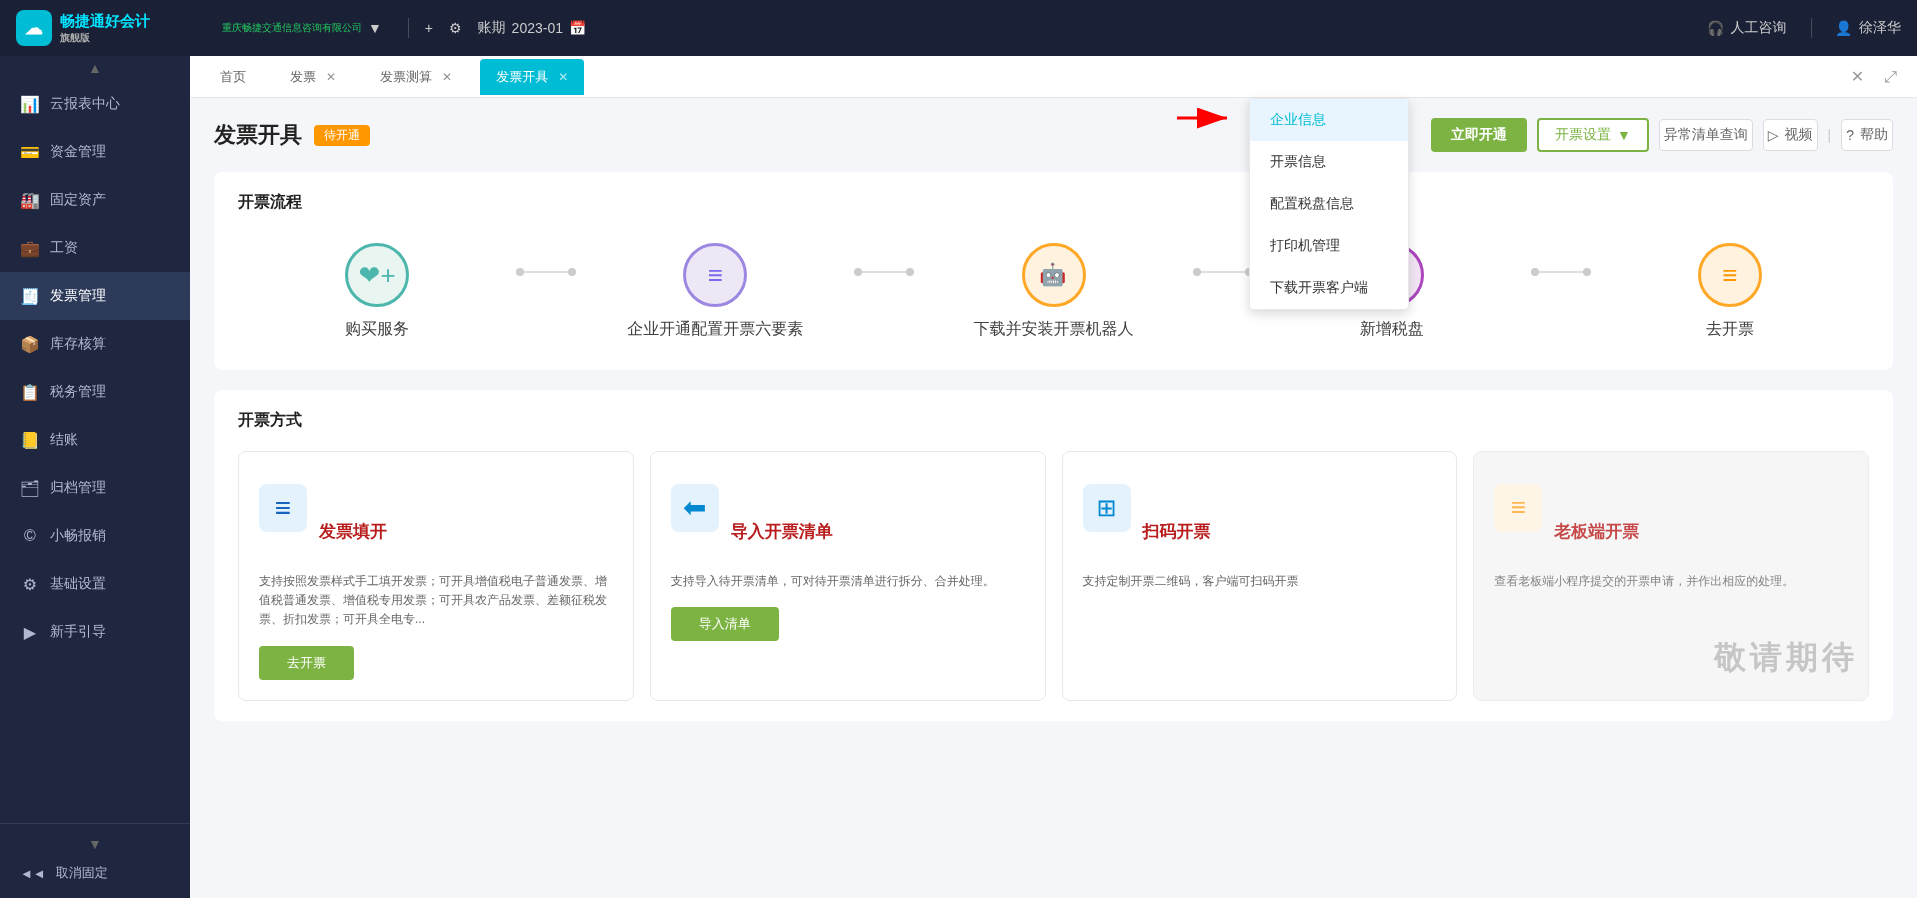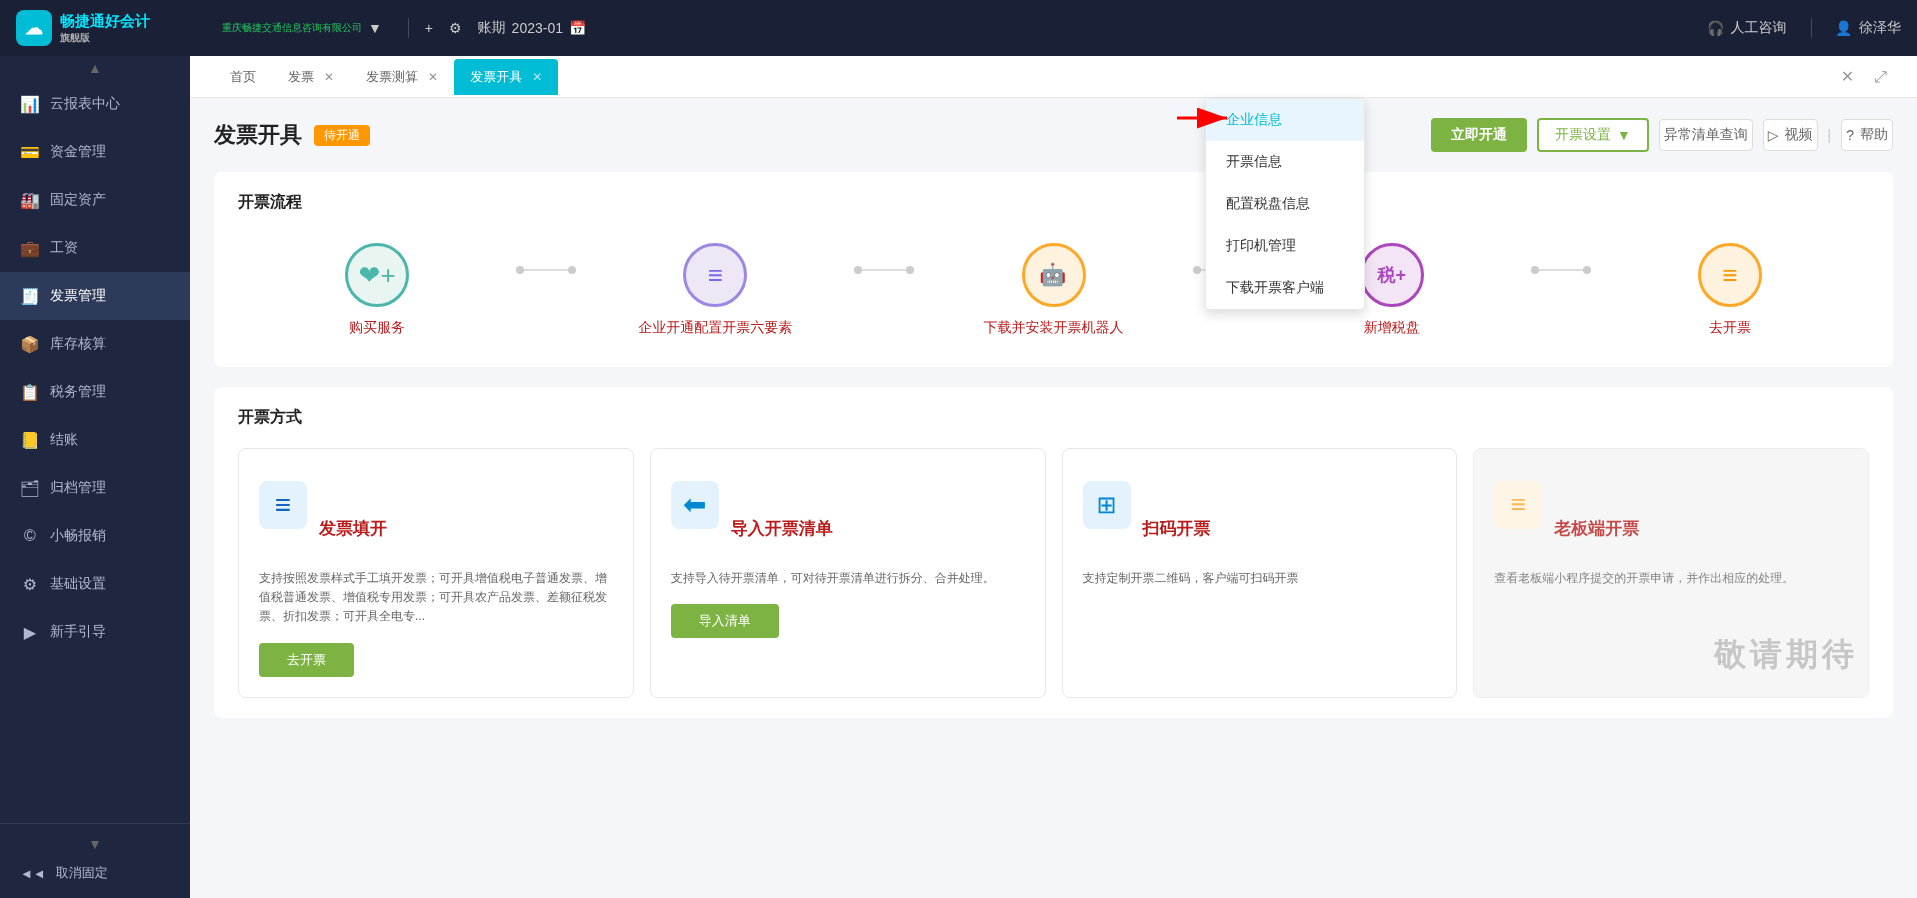--- a/index.html
+++ b/index.html
@@ -120,22 +120,22 @@
       overflow: hidden;
     }
 
     
     .tab-bar {
       background: #fff;
       display: flex;
       align-items: center;
       height: 42px;
       border-bottom: 1px solid #e8e8e8;
-      padding: 0 24px;
-      gap: 0;
+      padding: 0 14px;
+      gap: 12px;
     }
     .tab-item {
       display: flex;
       align-items: center;
       gap: 6px;
       padding: 0 16px;
       height: 36px;
       border-radius: 4px 4px 0 0;
       cursor: pointer;
       color: #666;
@@ -243,21 +243,21 @@
     }
     .flow-step-icon {
       width: 64px;
       height: 64px;
       border-radius: 50%;
       display: flex;
       align-items: center;
       justify-content: center;
       font-size: 28px;
     }
-    .flow-step-label { font-size: 14px; color: #b91c1c; text-align: center; }
+    .flow-step-label { font-size: 16px; color: #404040; text-align: center; }
     .flow-connector {
       width: 60px;
       height: 2px;
       background: #ddd;
       margin-bottom: 40px;
       position: relative;
     }
     .flow-connector::before, .flow-connector::after {
       content: '';
       width: 8px;
@@ -620,21 +620,21 @@
             </div>
             <p class="method-desc">查看老板端小程序提交的开票申请，并作出相应的处理。</p>
             <div class="overlay-label" style="position:absolute; bottom:20px; right:10px; font-size:32px; font-weight:bold; color:rgba(160,160,160,0.7); letter-spacing:4px;margin-left:48px;">敬请期待</div>
           </div>
 
         </div>
       </div>
 
     </div>
 
-    <div class="dropdown-menu" style="top: 98px; right: 552px;">
+    <div class="dropdown-menu" style="top: 98px; right: 508px;">
       <div class="dropdown-item highlighted">企业信息</div>
       <div class="dropdown-item">开票信息</div>
       <div class="dropdown-item">配置税盘信息</div>
       <div class="dropdown-item">打印机管理</div>
       <div class="dropdown-item">下载开票客户端</div>
     </div>
 
     <div style="position:absolute; top: 108px; right: 680px; z-index: 1002; pointer-events:none;">
       <svg width="60" height="30" viewBox="0 0 60 30">
         <defs>

